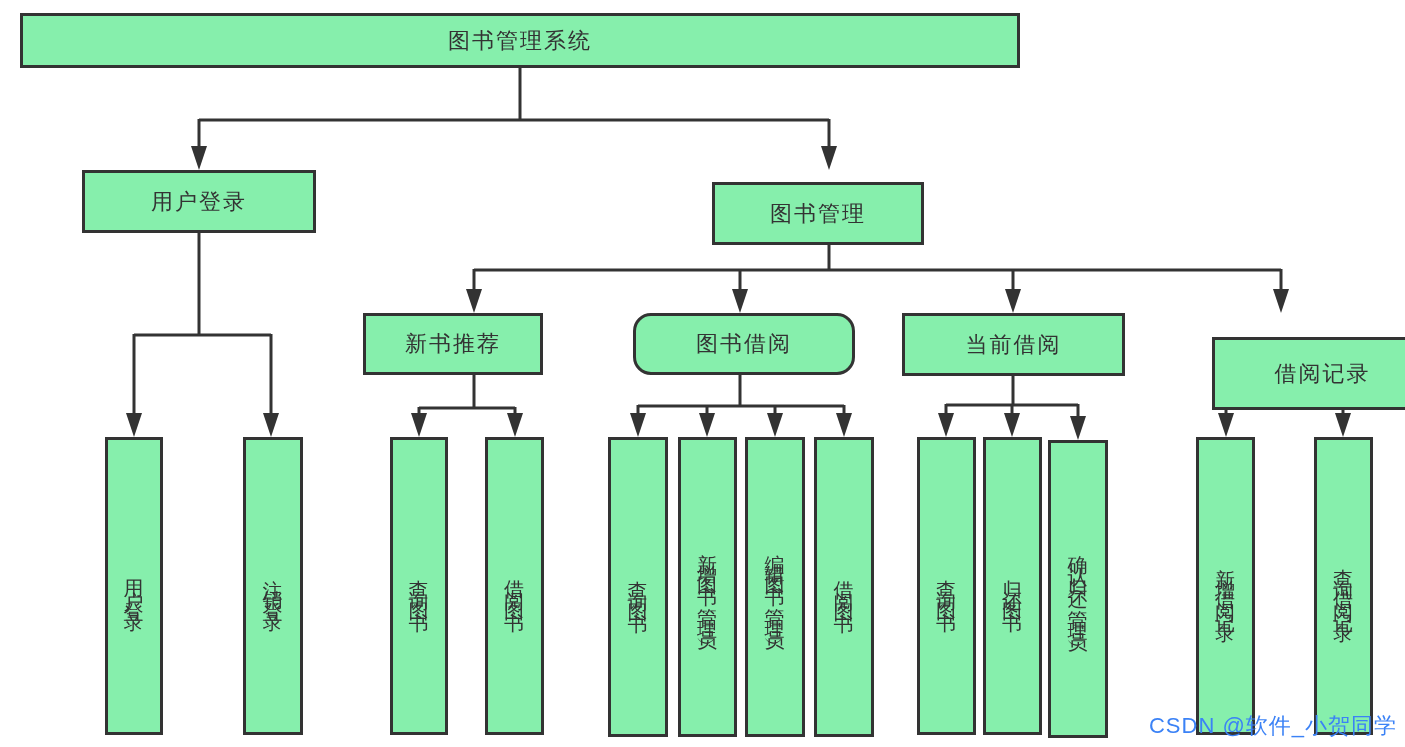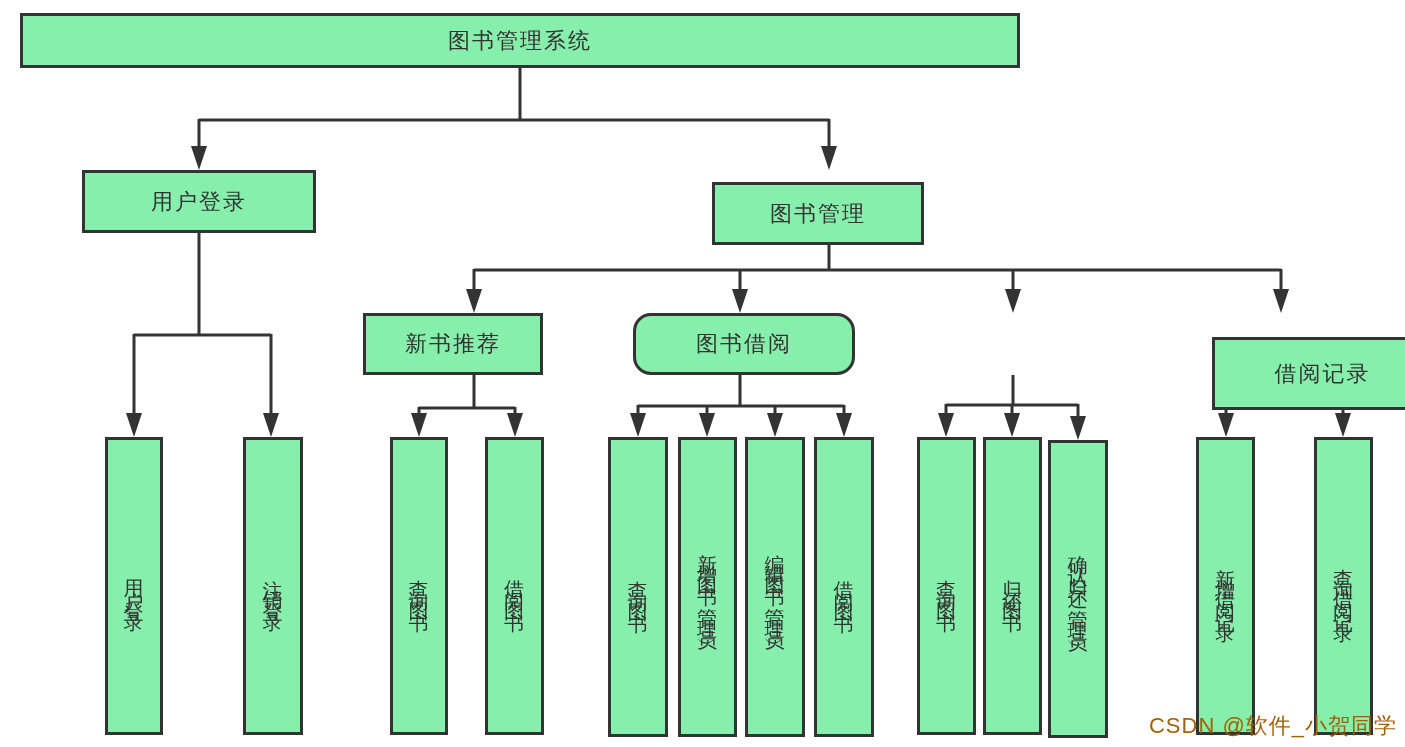--- a/index.html
+++ b/index.html
@@ -34,21 +34,21 @@
     writing-mode:vertical-rl;
     text-orientation:mixed;
     letter-spacing:11px;
     line-height:1;
   }
   .watermark{
     position:absolute;
     right:8px;
     bottom:6px;
     font-size:22px;
-    color:#a16207;
+    color:#3b82f6;
     letter-spacing:1px;
     z-index:3;
     white-space:nowrap;
   }
 </style>
 </head>
 <body>
 
 <div class="canvas">
 
@@ -128,20 +128,23 @@
   <div class="node node-h" style="left:712px;top:170px;width:212px;height:63px;margin-top:12px;">
     <span>图书管理</span>
   </div>
 
   <div class="node node-h" style="left:363px;top:313px;width:180px;height:62px;">
     <span>新书推荐</span>
   </div>
   <div class="node node-h" style="left:633px;top:313px;width:222px;height:62px;border-radius:18px;">
     <span>图书借阅</span>
   </div>
+  <div class="node node-h" style="left:902px;top:313px;width:223px;height:63px;">
+    <span>当前借阅</span>
+  </div>
   <div class="node node-h" style="left:1212px;top:313px;width:221px;height:73px;margin-top:24px;">
     <span>借阅记录</span>
   </div>
 
   <div class="node node-v" style="left:105px;top:437px;width:58px;height:298px;">
     <span class="vtext">用户登录</span>
   </div>
   <div class="node node-v" style="left:243px;top:437px;width:60px;height:298px;">
     <span class="vtext">注销登录</span>
   </div>

